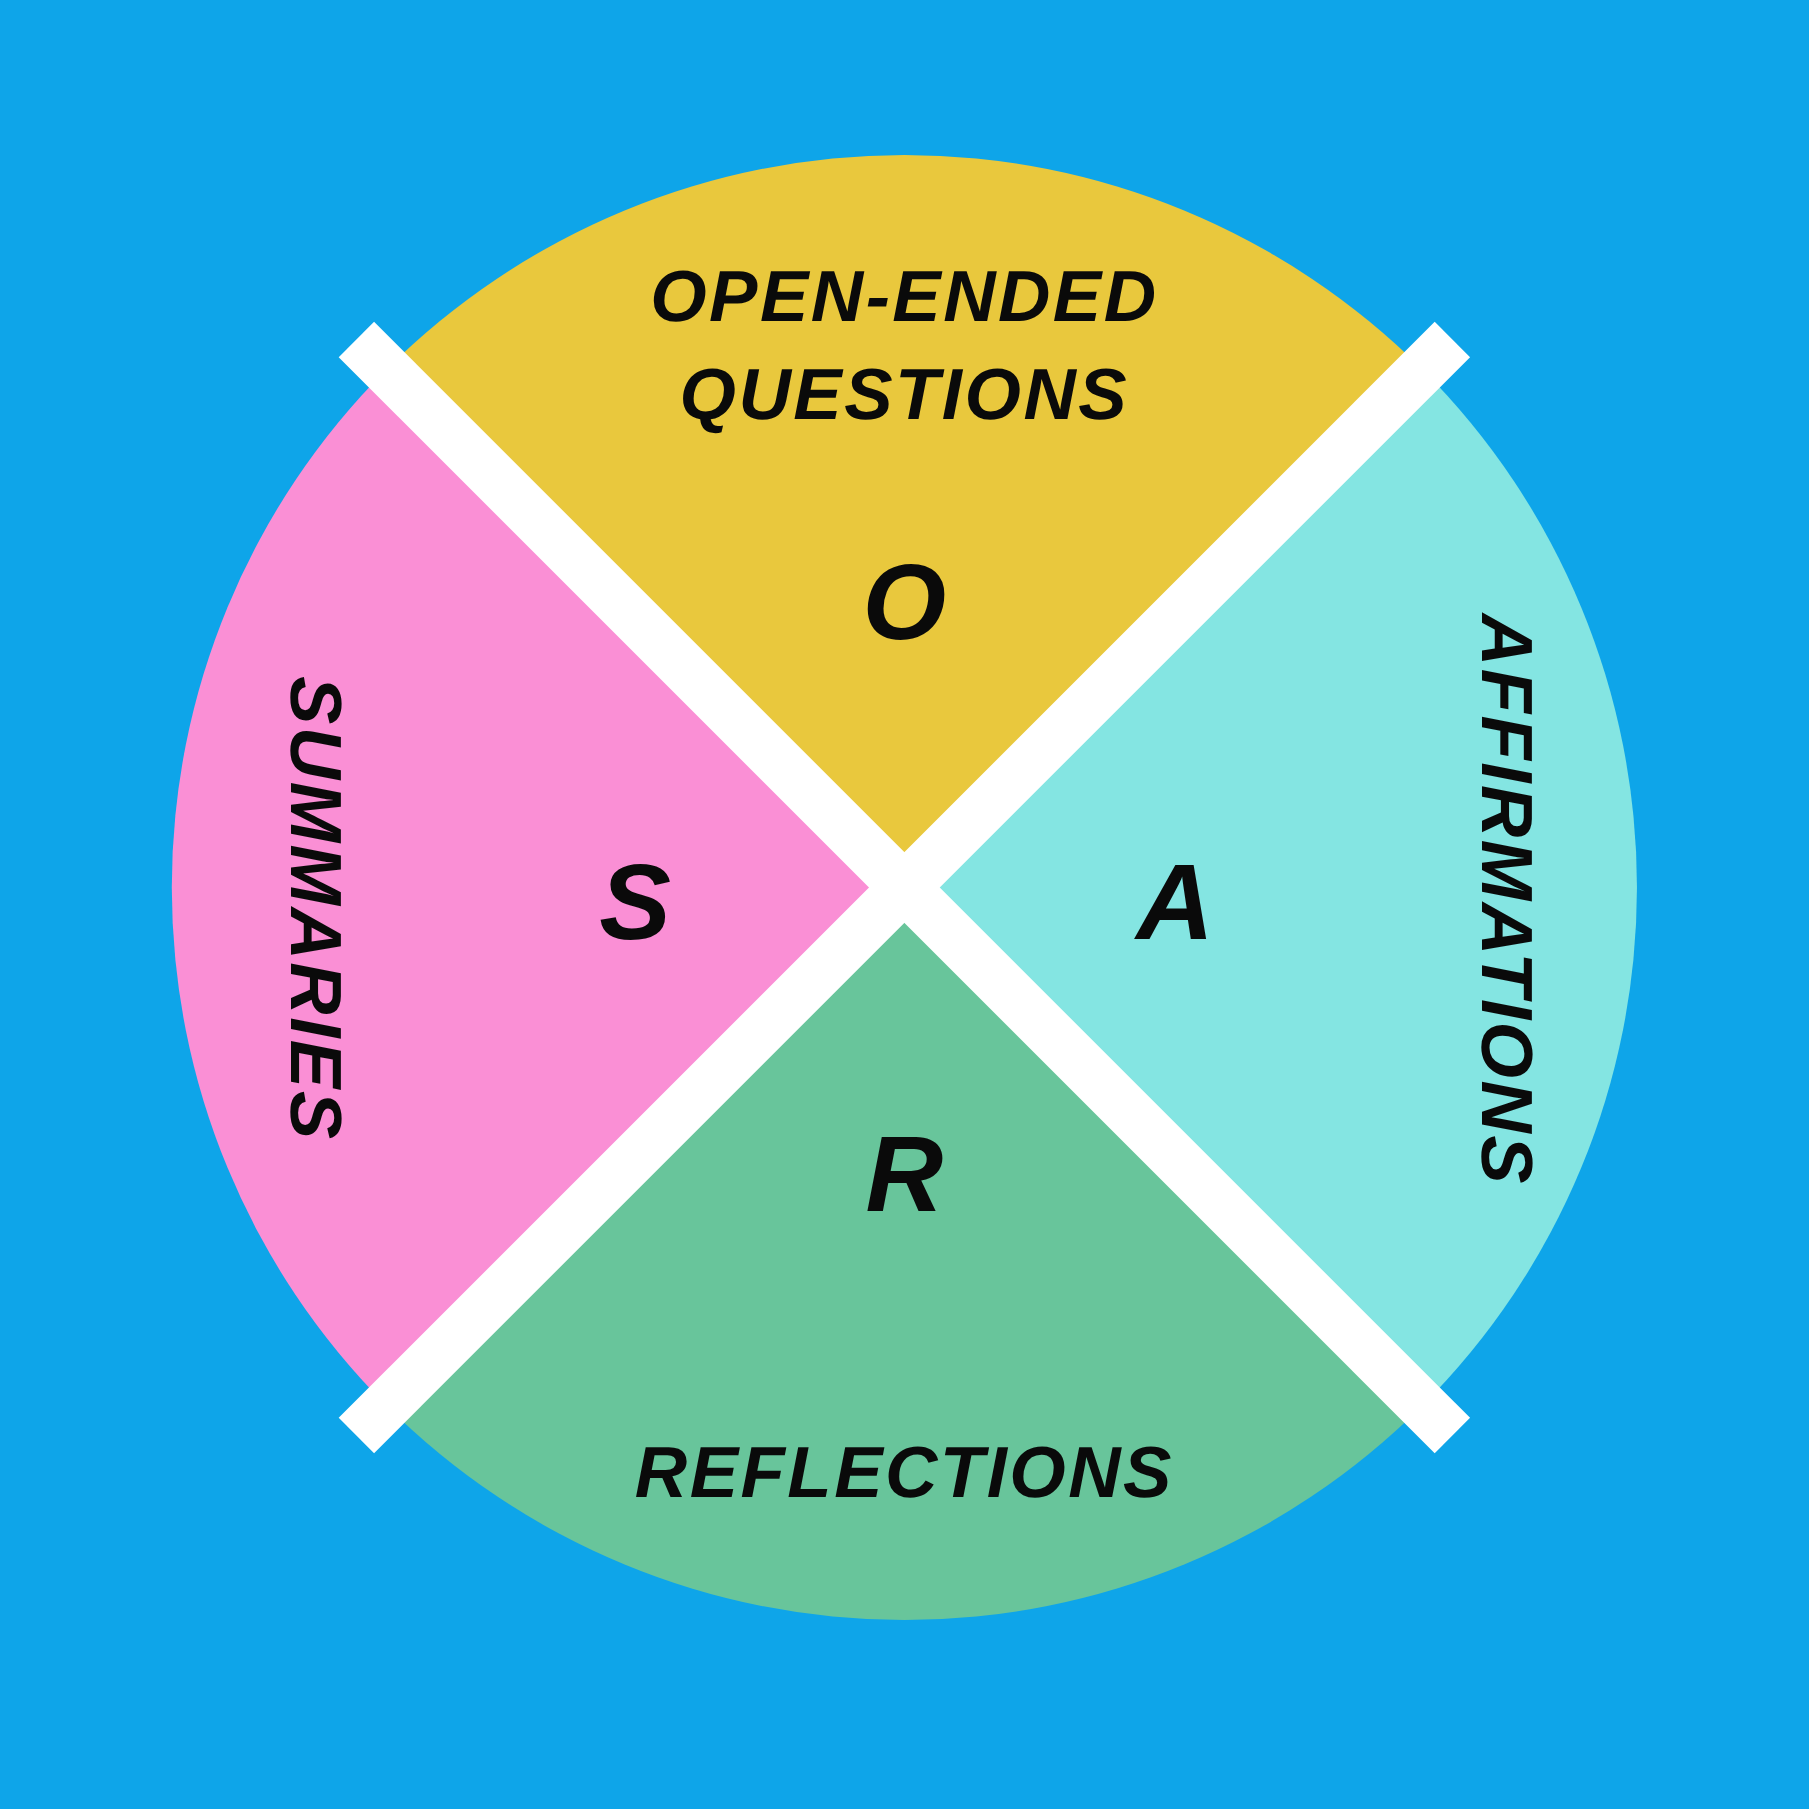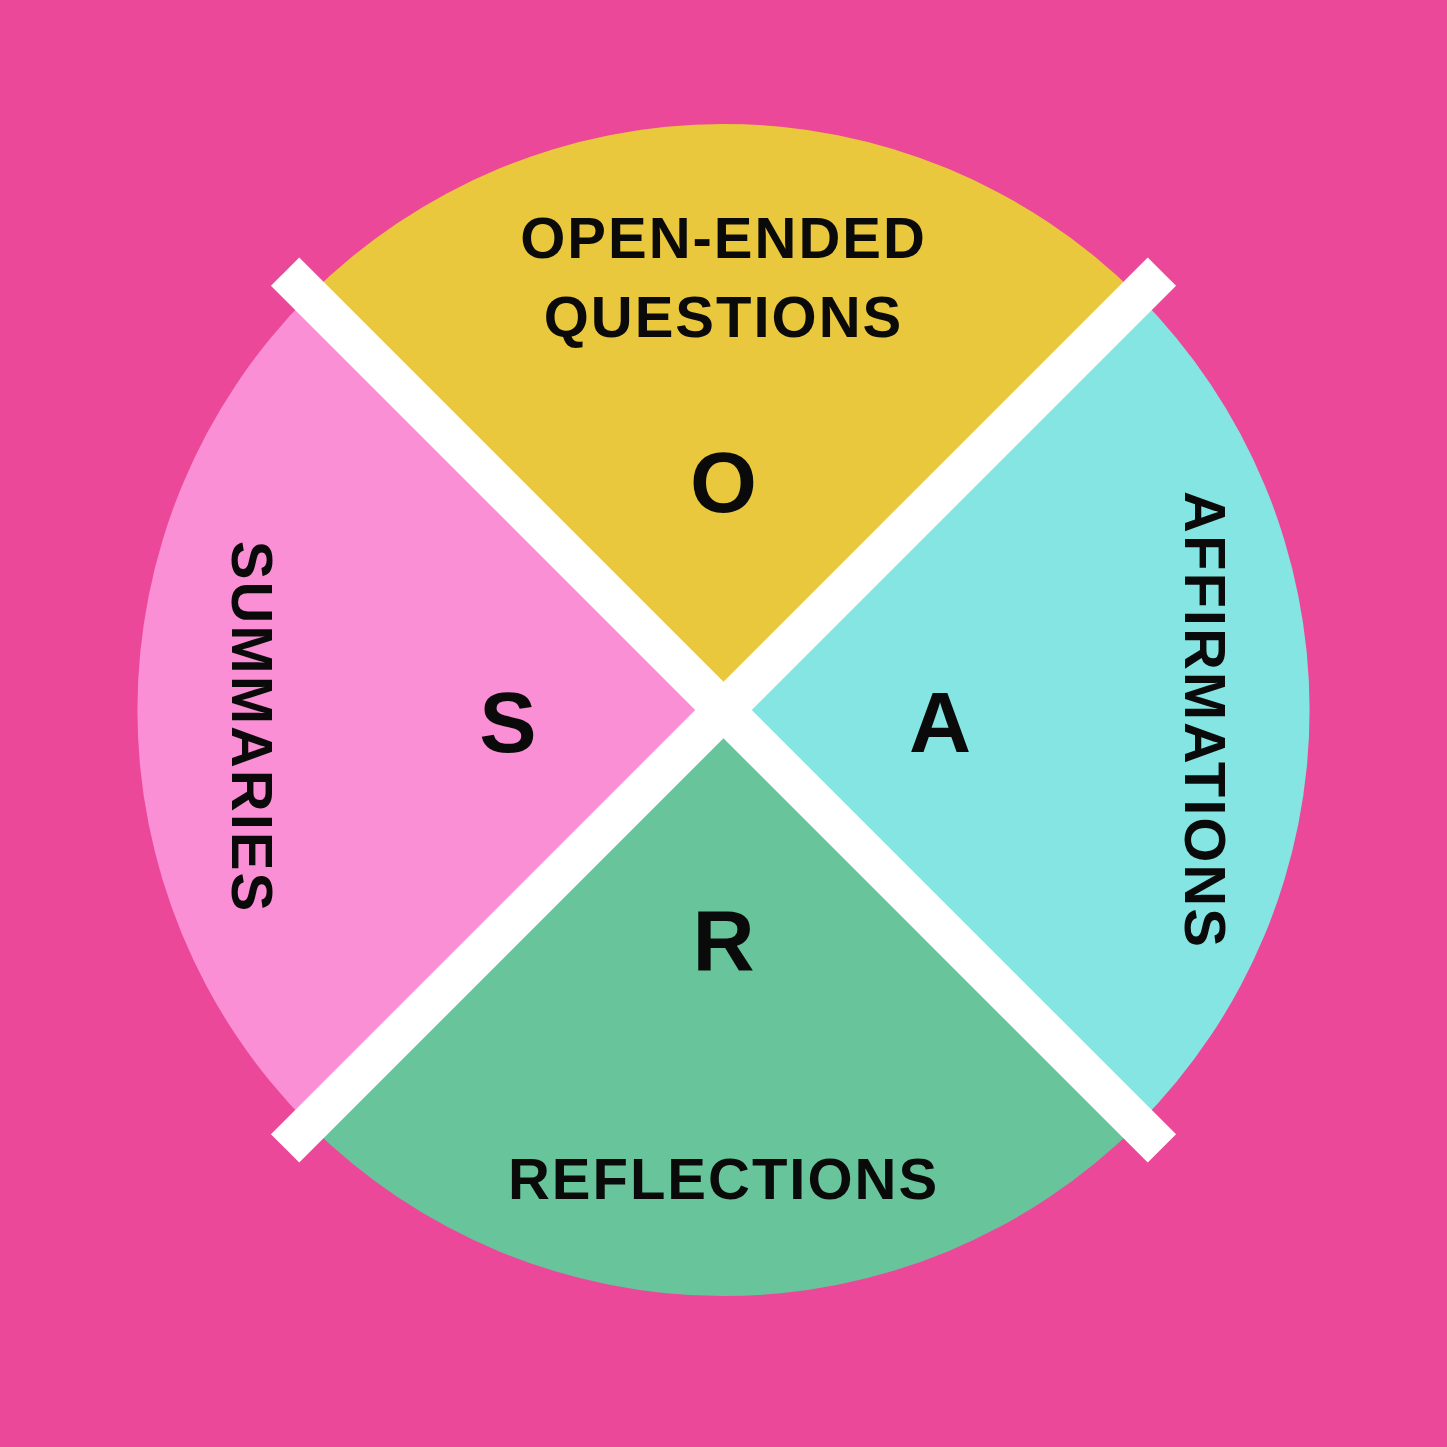--- a/index.html
+++ b/index.html
@@ -8,21 +8,22 @@
     width: 1447px;
     height: 1447px;
     background: #ffffff;
     overflow: hidden;
     font-family: "Liberation Sans", sans-serif;
   }
   .stage {
     position: relative;
     width: 1447px;
     height: 1447px;
-    background: #ec4899;
+    background: #0ea5e9;
+    font-style: italic;
   }
   svg text {
     font-family: "Liberation Sans", sans-serif;
     font-weight: bold;
     fill: #0a0a0a;
   }
   .quad-label { font-size: 58px; letter-spacing: 2px; }
   .quad-letter { font-size: 86px; letter-spacing: 0; }
 </style>
 </head>

